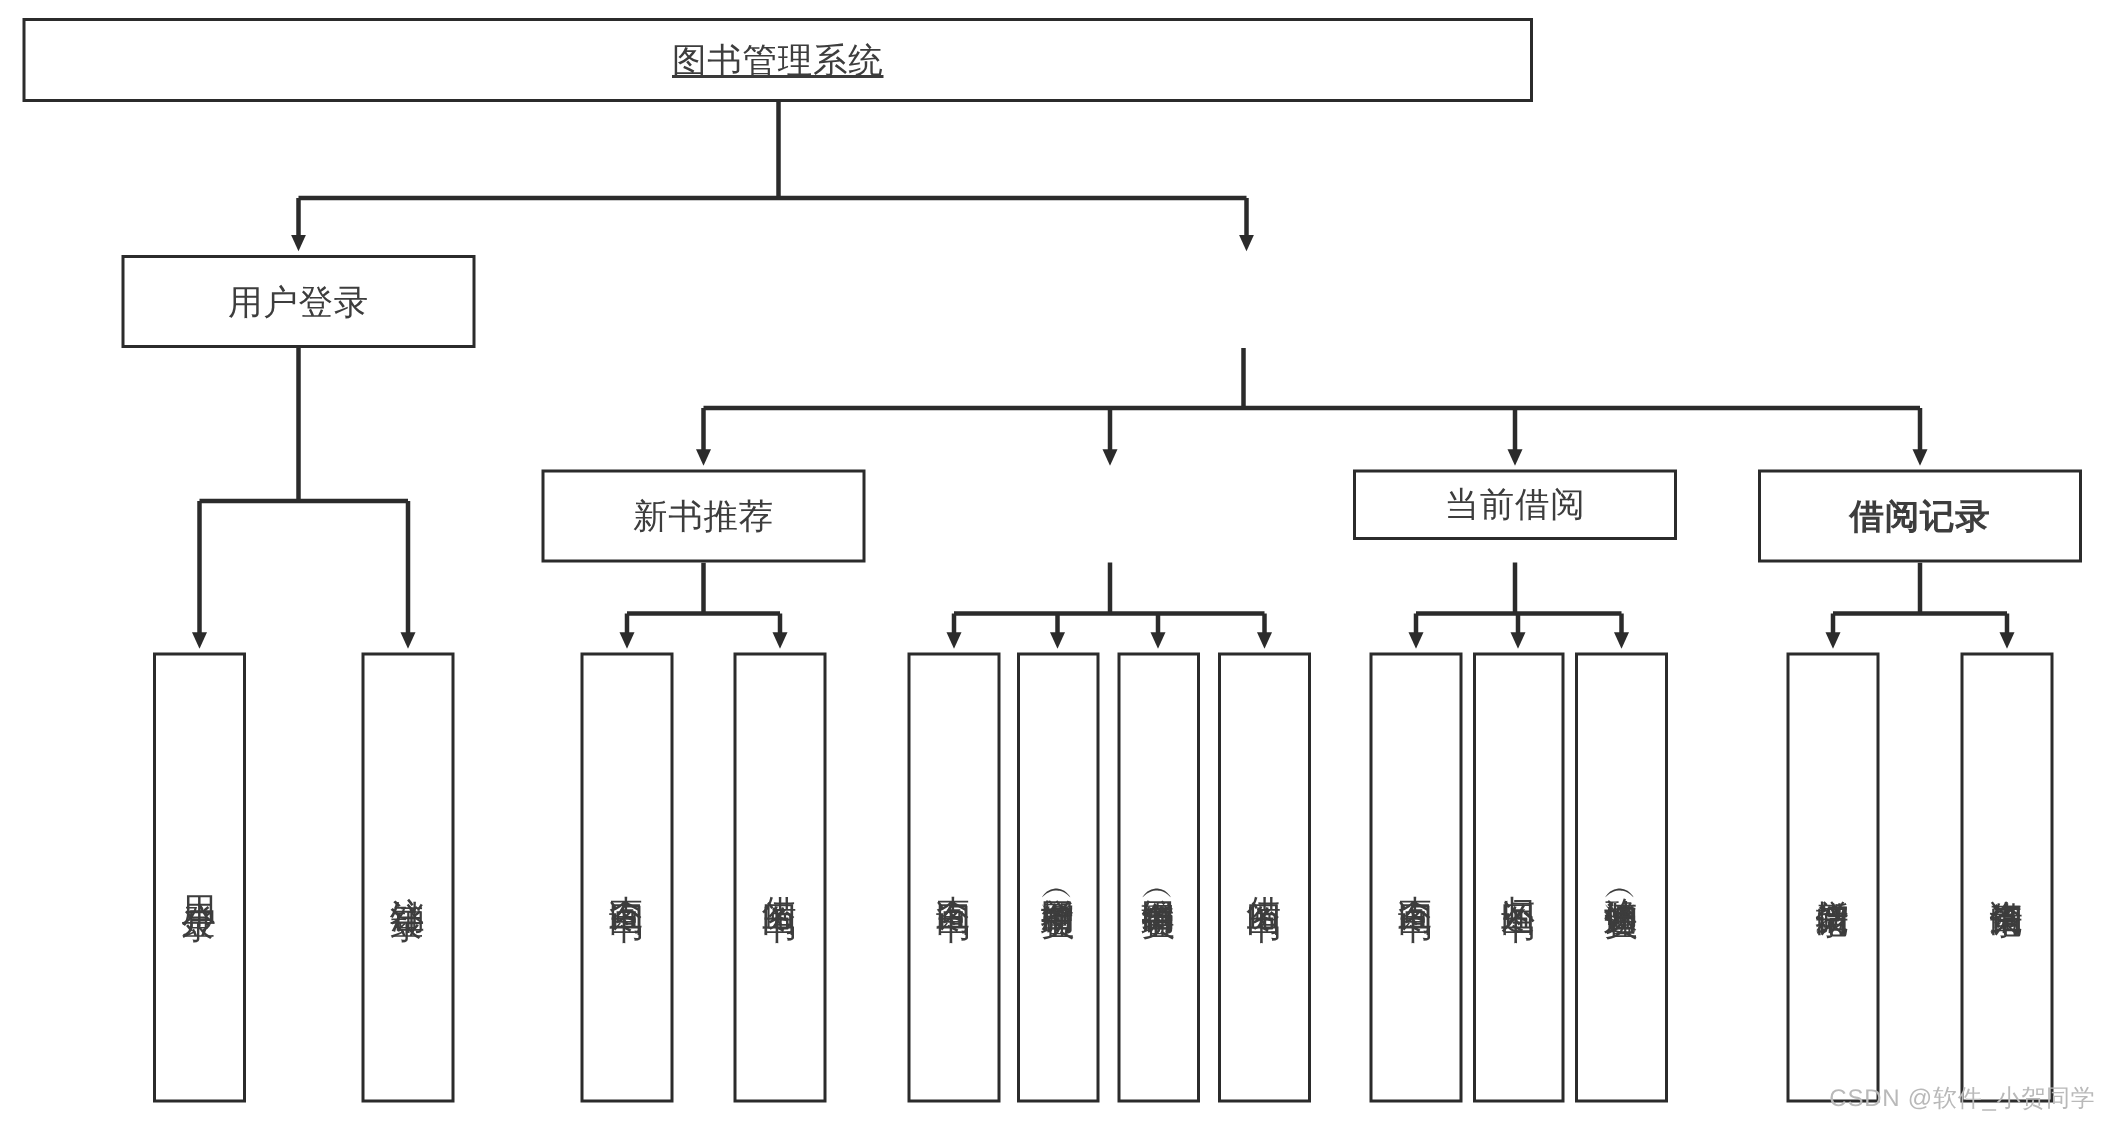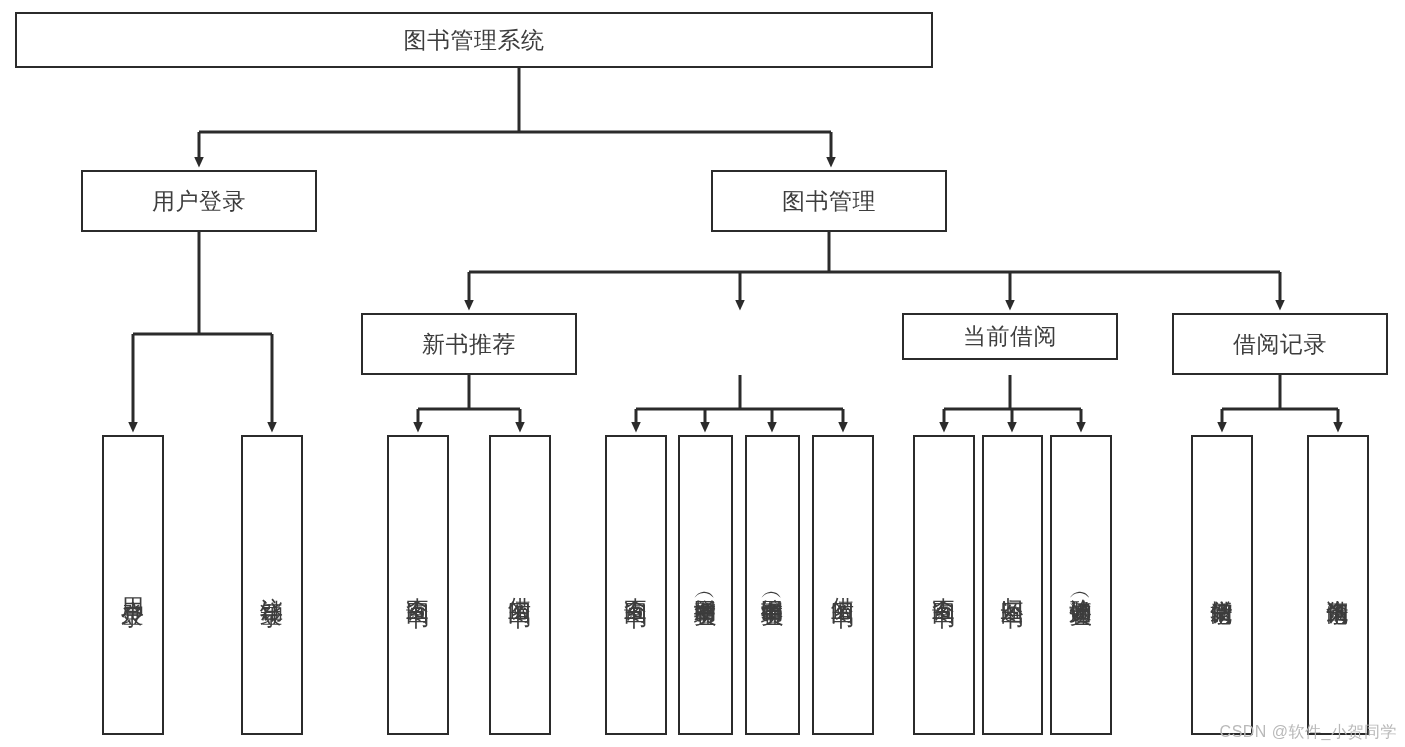--- a/index.html
+++ b/index.html
@@ -122,42 +122,39 @@
       <path d="M1012,409 L1012,423" marker-end="url(#ah)"></path>
       <path d="M1081,409 L1081,423" marker-end="url(#ah)"></path>
 
       <path d="M1280,375 L1280,409"></path>
       <path d="M1222,409 L1338,409"></path>
       <path d="M1222,409 L1222,423" marker-end="url(#ah)"></path>
       <path d="M1338,409 L1338,423" marker-end="url(#ah)"></path>
     </g>
   </svg>
 
-  <div class="node horiz root" style="left:15px;top:12px;width:918px;height:56px;">
+  <div class="node horiz root" style="left:15px;top:12px;width:1007px;height:56px;text-decoration:underline;">
     <span class="lbl">图书管理系统</span>
   </div>
 
   <div class="node horiz" style="left:81px;top:170px;width:236px;height:62px;">
     <span class="lbl">用户登录</span>
   </div>
 
-  <div class="node horiz" style="left:711px;top:170px;width:236px;height:62px;">
-    <span class="lbl">图书管理</span>
-  </div>
 
   <div class="node horiz" style="left:361px;top:313px;width:216px;height:62px;">
     <span class="lbl">新书推荐</span>
   </div>
 
 
   <div class="node horiz" style="left:902px;top:313px;width:216px;height:47px;">
     <span class="lbl">当前借阅</span>
   </div>
 
-  <div class="node horiz" style="left:1172px;top:313px;width:216px;height:62px;">
+  <div class="node horiz" style="left:1172px;top:313px;width:216px;height:62px;font-weight:bold;">
     <span class="lbl">借阅记录</span>
   </div>
 
   <div class="node vert" style="left:102px;top:435px;width:62px;height:300px;">
     <span class="lbl">用户登录</span>
   </div>
 
   <div class="node vert" style="left:241px;top:435px;width:62px;height:300px;">
     <span class="lbl">注销登录</span>
   </div>

